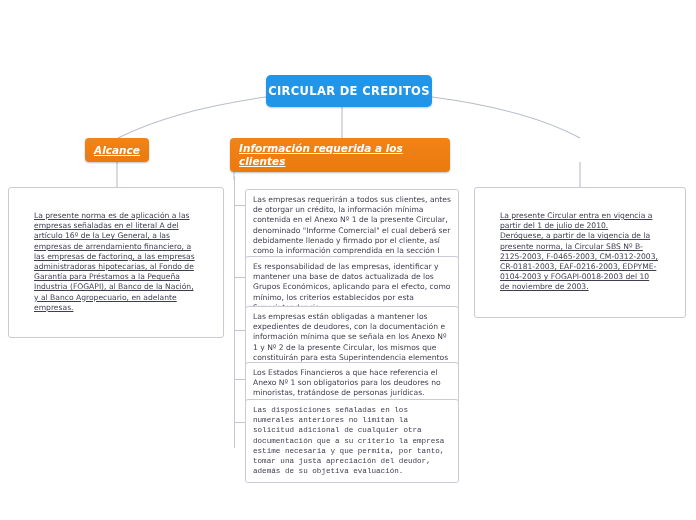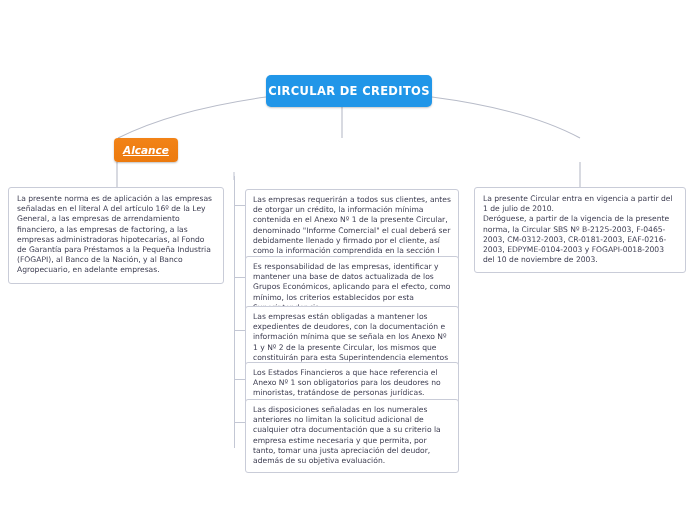--- a/index.html
+++ b/index.html
@@ -58,21 +58,20 @@
   .branch-header {
     position: absolute;
     background: #f07d17;
     background: linear-gradient(#f28317, #ec7a0e);
     border-radius: 4px;
     box-shadow: 0 1px 2px rgba(0,0,0,0.25);
     box-sizing: border-box;
     display: flex;
     align-items: center;
     padding: 5px 9px;
-    margin-left: 29px;
   }
   .branch-header .branch-label {
     color: #ffffff;
     font-size: 10.5px;
     font-weight: bold;
     font-style: italic;
     text-decoration: underline;
     line-height: 13px;
   }
 
@@ -103,21 +102,22 @@
     box-sizing: border-box;
     background: #ffffff;
     border: 1px solid #c9ccd8;
     border-radius: 3px;
     padding: 6px 8px 7px 8px;
     font-size: 7.6px;
     line-height: 10.2px;
     color: #3e3e52;
   }
   .text-box p {
-    margin: 0;
+    margin: 17px;
+    text-decoration: underline;
   }
 
   #alcance-body {
     left: 8px;
     top: 187px;
     width: 216px;
     min-height: 62px;
   }
   #vigencia-body {
     left: 474px;
@@ -148,21 +148,21 @@
     font-size: 7.6px;
     line-height: 10.2px;
     color: #3e3e52;
   }
   .sub-node p { margin: 0; }
 
   #sub-node-0 { top: 189px; }
   #sub-node-1 { top: 256px; }
   #sub-node-2 { top: 306px; }
   #sub-node-3 { top: 362px; }
-  #sub-node-4 { top: 399px; }
+  #sub-node-4 { top: 399px; font-family: Liberation Mono, monospace; }
 
   
   .sub-stub {
     position: absolute;
     width: 11px;
     height: 1px;
     background: #c3c7d4;
     left: 234px;
   }
   #sub-stub-0 { top: 205px; }
@@ -196,20 +196,23 @@
   </div>
 
   <div class="branch-header" id="branch-alcance-header">
     <span class="branch-label">Alcance</span>
   </div>
 
   <div class="text-box" id="alcance-body">
     <p>La presente norma es de aplicación a las empresas señaladas en el literal A del artículo 16º de la Ley General, a las empresas de arrendamiento financiero, a las empresas de factoring, a las empresas administradoras hipotecarias, al Fondo de Garantía para Préstamos a la Pequeña Industria (FOGAPI), al Banco de la Nación, y al Banco Agropecuario, en adelante empresas.</p>
   </div>
 
+  <div class="branch-header" id="branch-info-header">
+    <span class="branch-label">Información requerida a los clientes</span>
+  </div>
 
   <div class="sub-rail"></div>
 
   <div class="sub-stub" id="sub-stub-0"></div>
   <div class="sub-stub" id="sub-stub-1"></div>
   <div class="sub-stub" id="sub-stub-2"></div>
   <div class="sub-stub" id="sub-stub-3"></div>
   <div class="sub-stub" id="sub-stub-4"></div>
 
   <div class="sub-node" id="sub-node-0">

